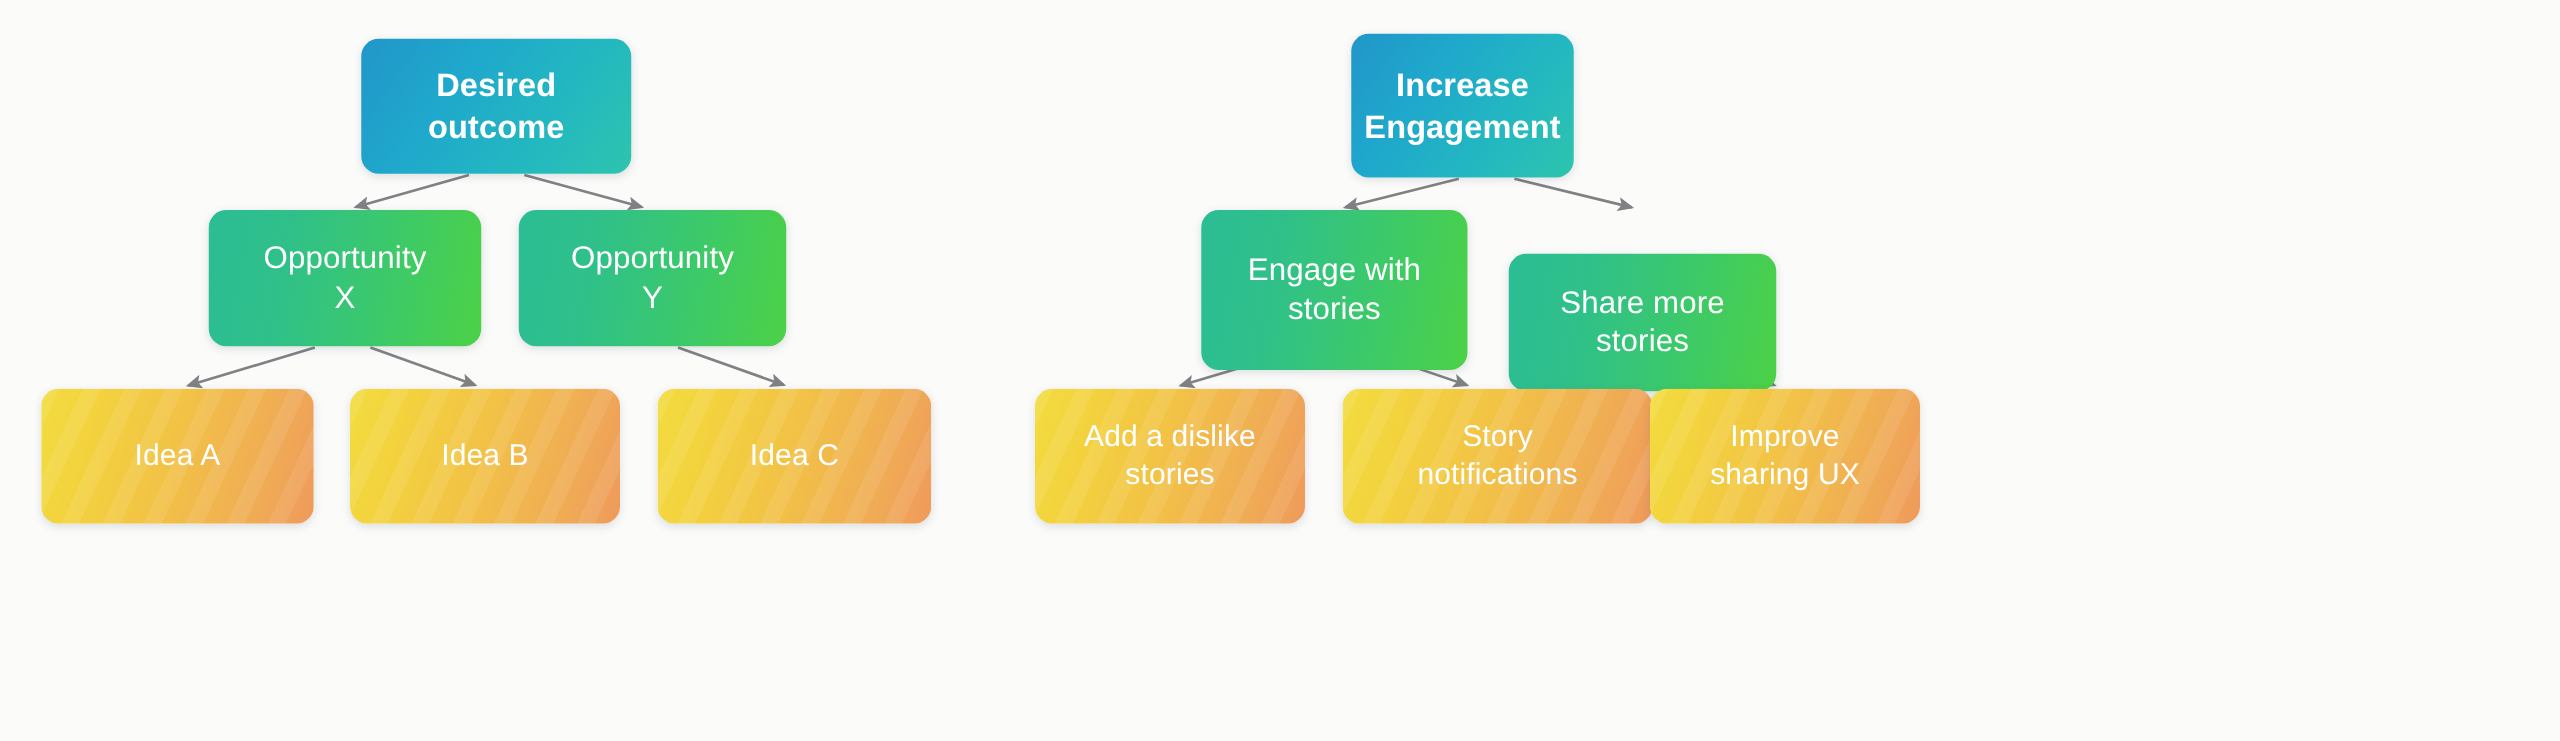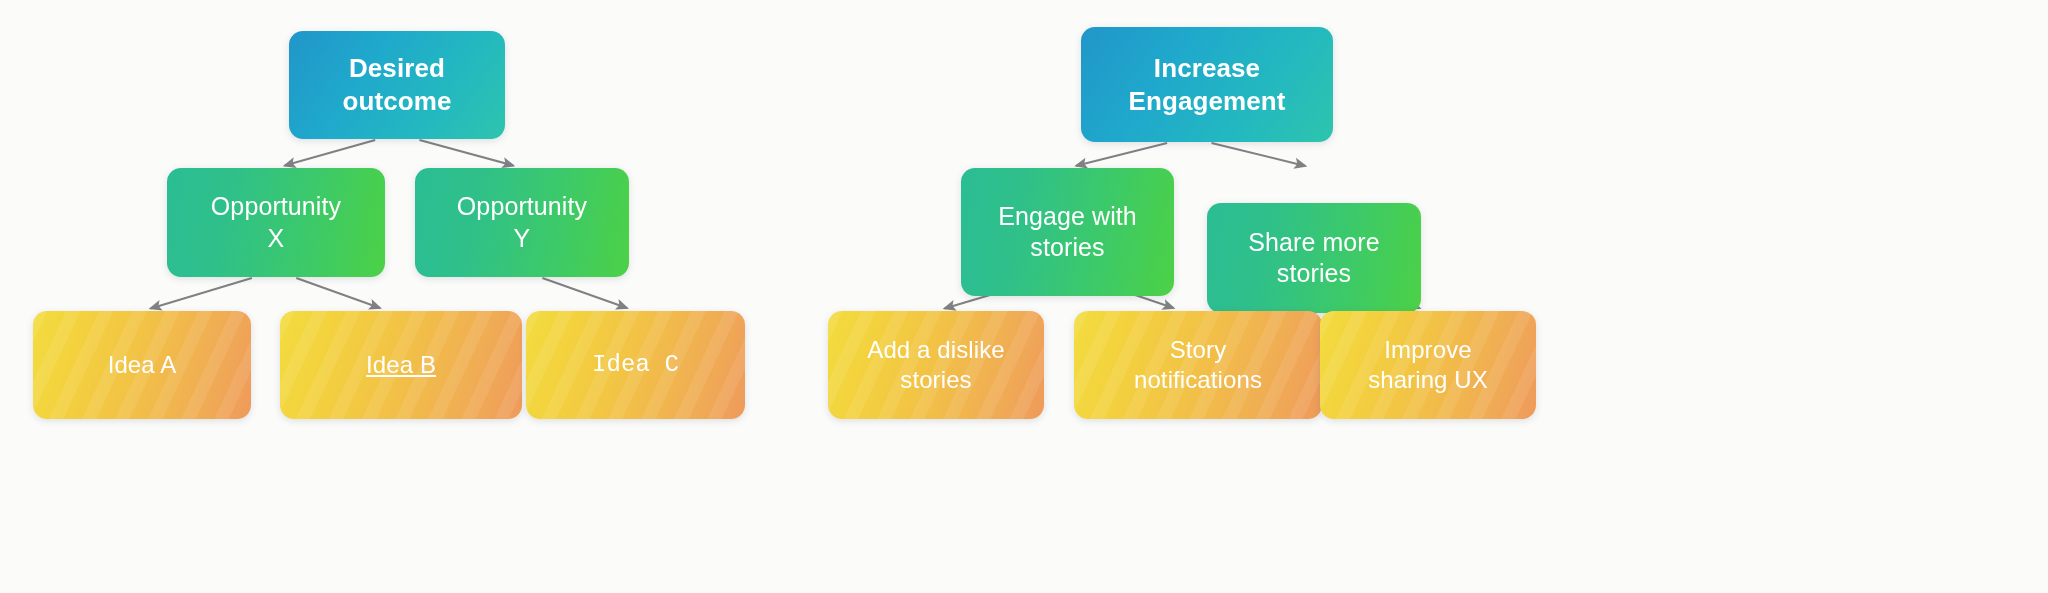--- a/index.html
+++ b/index.html
@@ -80,27 +80,27 @@
         <span class="lbl-md">Opportunity
 X</span>
       </div>
       <div class="node tier-opportunity" style="left: 415px; top: 168px; width: 214px; height: 109px;">
         <span class="lbl-md">Opportunity
 Y</span>
       </div>
       <div class="node tier-idea" style="left: 33px; top: 311px; width: 218px; height: 108px;">
         <span class="lbl-sm">Idea A</span>
       </div>
-      <div class="node tier-idea" style="left: 280px; top: 311px; width: 242px; height: 108px; text-decoration: underline;">
+      <div class="node tier-idea" style="left: 280px; top: 311px; width: 216px; height: 108px;">
         <span class="lbl-sm">Idea B</span>
       </div>
-      <div class="node tier-idea" style="left: 526px; top: 311px; width: 219px; height: 108px; font-family: Liberation Mono, monospace;">
+      <div class="node tier-idea" style="left: 526px; top: 311px; width: 219px; height: 108px;">
         <span class="lbl-sm">Idea C</span>
       </div>
-      <div class="node tier-outcome" style="left: 1081px; top: 27px; width: 252px; height: 115px;">
+      <div class="node tier-outcome" style="left: 1081px; top: 27px; width: 178px; height: 115px;">
         <span class="lbl-lg lbl-bold">Increase
 Engagement</span>
       </div>
       <div class="node tier-opportunity" style="left: 961px; top: 168px; width: 213px; height: 128px;">
         <span class="lbl-md">Engage with
 stories</span>
       </div>
       <div class="node tier-opportunity" style="left: 1207px; top: 168px; width: 214px; height: 110px; margin-top: 35px;">
         <span class="lbl-md">Share more
 stories</span>

